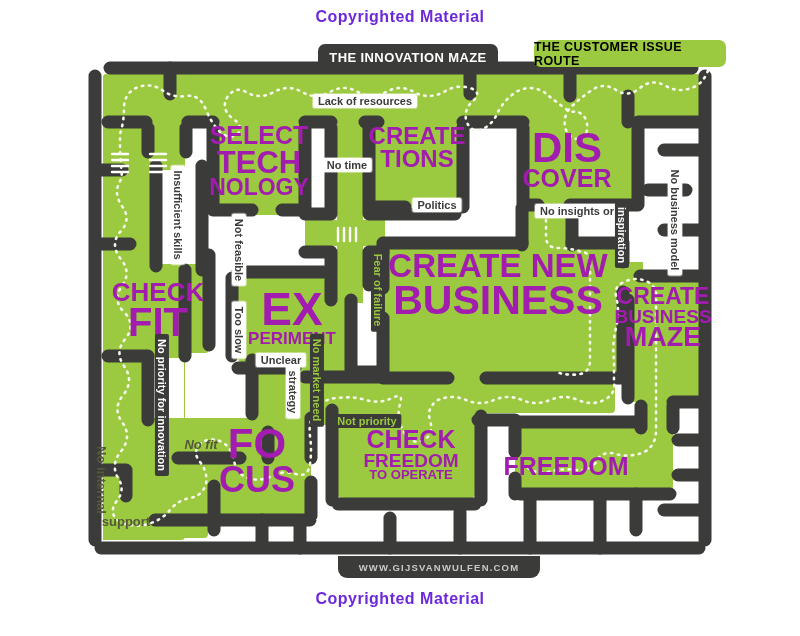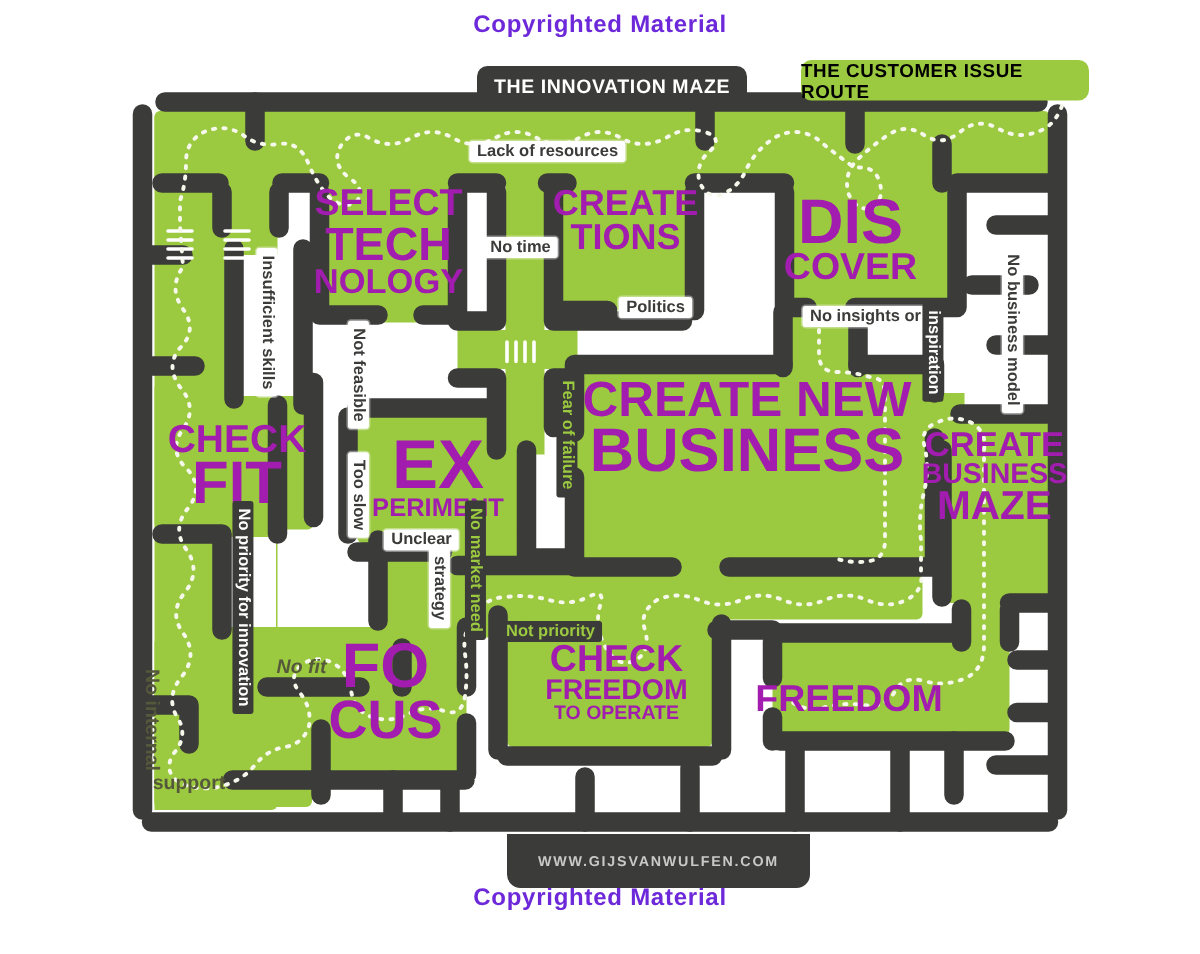--- a/index.html
+++ b/index.html
@@ -9,21 +9,21 @@
              font-size:16px;font-weight:700;letter-spacing:.5px;}
   #copyright-top{top:8px;}
   #copyright-bottom{top:590px;}
   svg{position:absolute;left:0;top:0;}
   .tab{position:absolute;font-weight:800;letter-spacing:.4px;display:flex;
        align-items:center;justify-content:center;z-index:6;}
   #maze-tab{left:318px;top:44px;width:180px;height:26px;background:#3b3b39;color:#ffffff;
             border-radius:7px 7px 0 0;font-size:13px;}
   #route-tab{left:534px;top:40px;width:192px;height:27px;background:#9bc93f;color:#000000;
              border-radius:7px;font-size:12.5px;}
-  #url-tab{left:338px;top:556px;width:202px;height:36px;background:#3b3b39;color:#c9c9c9;
+  #url-tab{left:338px;top:556px;width:202px;height:22px;background:#3b3b39;color:#c9c9c9;
            border-radius:0 0 9px 9px;font-size:9.5px;letter-spacing:1.2px;font-weight:700;}
   .station{position:absolute;transform:translateX(-50%);z-index:3;color:#a21caf;
            font-weight:800;text-align:center;line-height:.94;white-space:nowrap;}
   .callout{position:absolute;transform:translate(-50%,-50%);z-index:4;font-weight:700;
            font-size:11px;white-space:nowrap;padding:1px 5px;border-radius:2px;line-height:1.1;}
   .callout.v{writing-mode:vertical-rl;padding:5px 1px;}
   .callout.light{background:#ffffff;color:#3b3b39;box-shadow:0 0 0 1px rgba(255,255,255,.4);}
   .callout.dark{background:#3b3b39;color:#ffffff;}
   .callout.darkgreen{background:#3b3b39;color:#9bc93f;}
   .callout.plain{background:transparent;color:#55583a;font-size:13px;}

